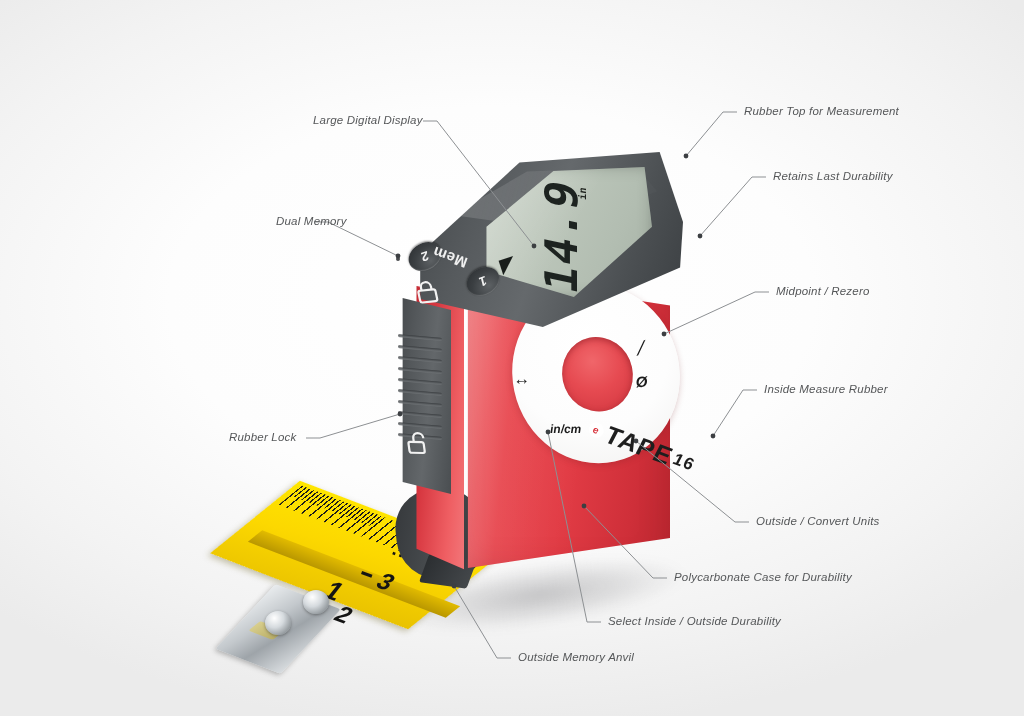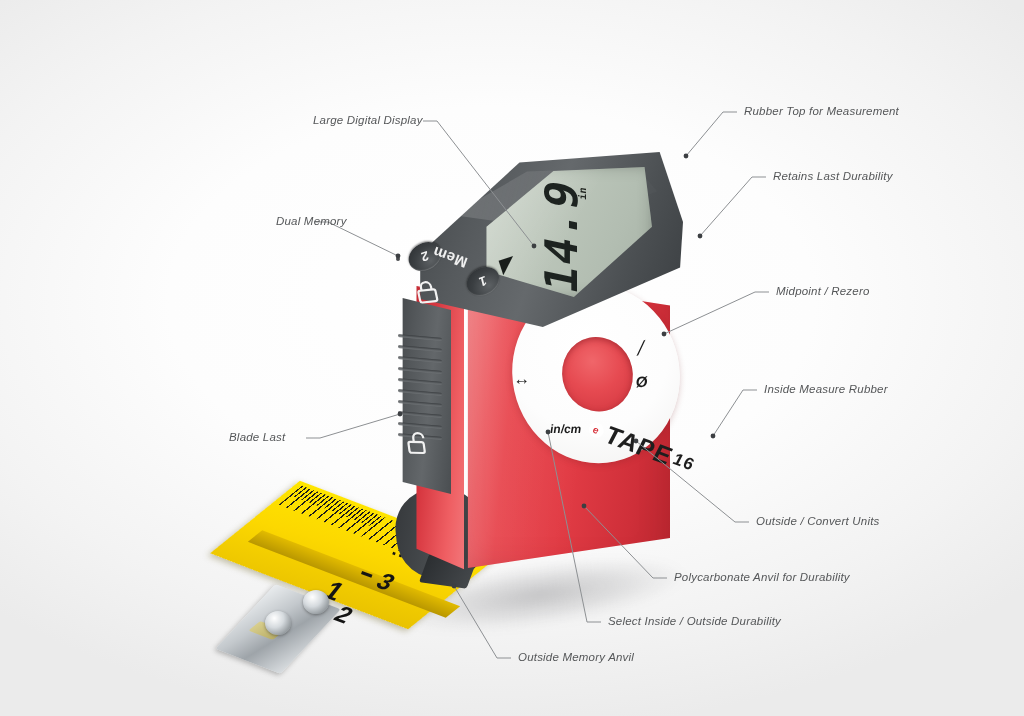--- a/index.html
+++ b/index.html
@@ -477,19 +477,19 @@
     <path class="leader" d="M511 658 L497 658 L454 586"></path>
     <circle class="leader-dot" cx="454" cy="586" r="2.4"></circle>
   </svg>
 
   <div class="callout" style="left:313px; top:115px;text-align:center;">Large Digital Display</div>
   <div class="callout" style="left:744px; top:106px;">Rubber Top for Measurement</div>
   <div class="callout" style="left:773px; top:171px;">Retains Last Durability</div>
   <div class="callout" style="left:232px; top:216px;margin-left:44px;">Dual Memory</div>
   <div class="callout" style="left:776px; top:286px;">Midpoint / Rezero</div>
   <div class="callout" style="left:764px; top:384px;">Inside Measure Rubber</div>
-  <div class="callout" style="left:229px; top:432px;">Blade Last</div>
+  <div class="callout" style="left:229px; top:432px;">Rubber Lock</div>
   <div class="callout" style="left:756px; top:516px;">Outside / Convert Units</div>
-  <div class="callout" style="left:674px; top:572px;">Polycarbonate Anvil for Durability</div>
+  <div class="callout" style="left:674px; top:572px;">Polycarbonate Case for Durability</div>
   <div class="callout" style="left:608px; top:616px;">Select Inside / Outside Durability</div>
   <div class="callout" style="left:518px; top:652px;">Outside Memory Anvil</div>
 
 </div>
 
 </body></html>

